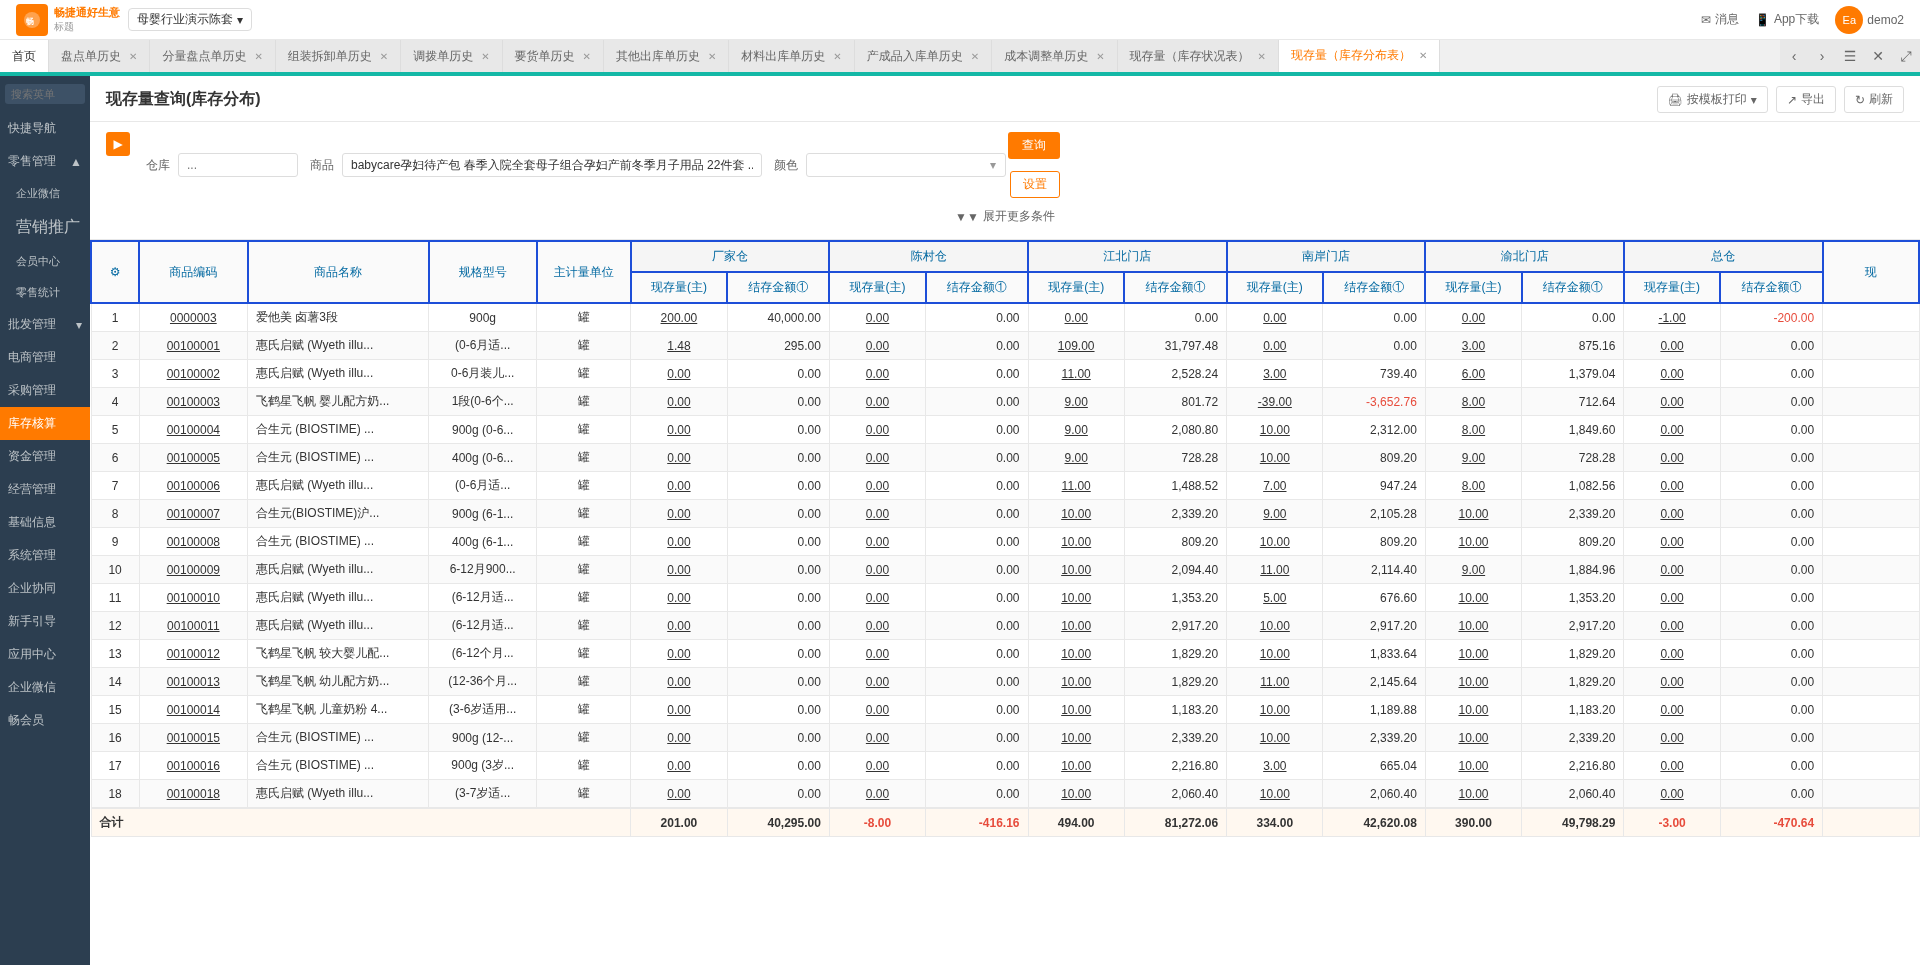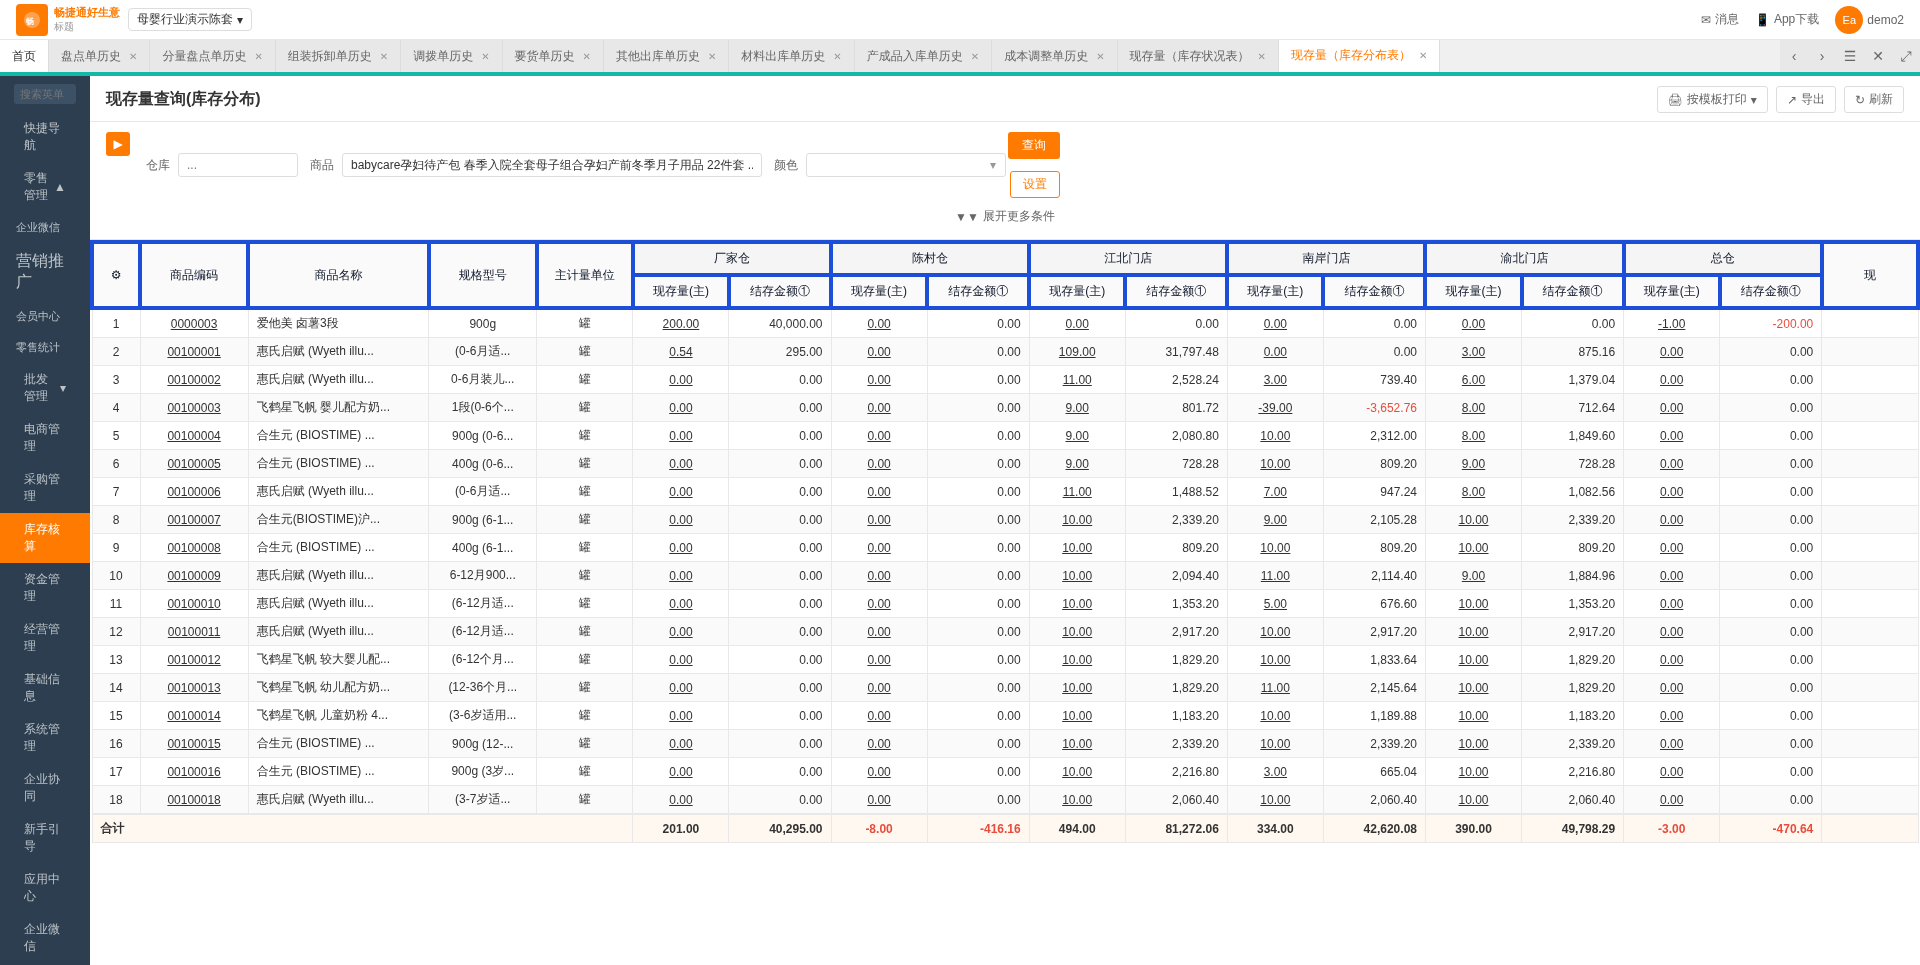--- a/index.html
+++ b/index.html
@@ -22,21 +22,21 @@
     .tab-item .tab-close { color: #999; font-size: 10px; margin-left: 4px; }
     .tab-item.home { background: #fff; color: #333; }
     .tab-nav-btn { width: 28px; height: 36px; display: flex; align-items: center; justify-content: center; background: #e8e8e8; border: none; cursor: pointer; color: #666; font-size: 14px; flex-shrink: 0; }
     
     
     .main-layout { display: flex; height: calc(965px - 40px - 36px); }
     
     
     .sidebar { width: 90px; background: #2c3e50; display: flex; flex-direction: column; flex-shrink: 0; }
     .sidebar-search-box { width: 100%; background: #3d5166; border: none; border-radius: 3px; color: #ccc; font-size: 11px; padding: 4px 6px; outline: none; }
-    .sidebar-item { padding: 8px 24px; color: #bdc3c7; font-size: 12px; cursor: pointer; display: flex; align-items: center; justify-content: space-between; }
+    .sidebar-item { padding: 8px 8px; color: #bdc3c7; font-size: 12px; cursor: pointer; display: flex; align-items: center; justify-content: space-between; }
     .sidebar-item.active { background: #ff7a00; color: #fff; }
     
     
     .content-area { flex: 1; display: flex; flex-direction: column; overflow: hidden; background: #f5f5f5; }
     
     
     .page-header { background: #fff; padding: 10px 16px 8px; border-bottom: 1px solid #e8e8e8; display: flex; align-items: center; justify-content: space-between; }
     .page-title { font-size: 16px; font-weight: bold; color: #333; }
     .page-actions { display: flex; align-items: center; gap: 8px; }
     .btn-action { display: flex; align-items: center; gap: 4px; padding: 4px 10px; border: 1px solid #ddd; border-radius: 3px; font-size: 12px; cursor: pointer; color: #666; background: #fff; }
@@ -51,21 +51,21 @@
     .btn-search { background: #ff7a00; color: #fff; border: none; border-radius: 3px; padding: 5px 14px; font-size: 12px; cursor: pointer; }
     .btn-setting { background: #fff; color: #ff7a00; border: 1px solid #ff7a00; border-radius: 3px; padding: 4px 12px; font-size: 12px; cursor: pointer; display: block; margin-top: 4px; }
     .expand-btn { display: flex; align-items: center; gap: 4px; color: #666; font-size: 12px; cursor: pointer; padding: 4px 0; }
     .filter-advance { display: flex; align-items: center; justify-content: center; margin-top: 6px; }
     .orange-arrow { width: 24px; height: 24px; background: #ff7a00; border-radius: 3px; display: flex; align-items: center; justify-content: center; color: white; font-size: 12px; cursor: pointer; flex-shrink: 0; }
     
     
     .table-container { flex: 1; overflow: auto; background: #fff; margin: 0; }
     table { width: 100%; border-collapse: collapse; font-size: 12px; }
     thead { position: sticky; top: 0; z-index: 10; }
-    th { background: #fafafa; border: 4px solid #1d4ed8; padding: 6px 8px; text-align: center; font-weight: 500; color: #0f172a; white-space: nowrap; }
+    th { background: #fafafa; border: 2px solid #1d4ed8; padding: 6px 8px; text-align: center; font-weight: 500; color: #0369a1; white-space: nowrap; }
     th.group-header { background: #f5f5f5; }
     td { border: 1px solid #e8e8e8; padding: 5px 8px; text-align: center; white-space: nowrap; color: #333; }
     td.num { text-align: right; }
     td.red { color: #e74c3c; }
     td.underline { text-decoration: underline; cursor: pointer; color: #333; }
     .summary-row td { background: #fff8f0; font-weight: bold; border-top: 2px solid #e8e8e8; }
     .summary-row td.red { color: #e74c3c; }
     
     
     ::-webkit-scrollbar { width: 6px; height: 6px; }
@@ -178,21 +178,21 @@
   <button class="tab-nav-btn">‹</button>
   <button class="tab-nav-btn">›</button>
   <button class="tab-nav-btn">☰</button>
   <button class="tab-nav-btn">✕</button>
   <button class="tab-nav-btn">⤢</button>
 </div>
 
 <div class="main-layout">
 
   <div class="sidebar">
-    <div style="padding:8px 14px;">
+    <div style="padding:8px 5px;">
       <input class="sidebar-search-box" type="text" placeholder="搜索英单" style="">
     </div>
     <div class="sidebar-item">
       <span>快捷导航</span>
     </div>
     <div class="sidebar-item" style="justify-content:space-between;">
       <span>零售管理</span>
         <span>▲</span>
     </div>
     <div class="sidebar-item" style="padding-left:16px;font-size:11px;">
@@ -357,21 +357,21 @@
     <td class="col-num underline red">-1.00</td>
     <td class="col-money num red">-200.00</td>
     <td class="col-num"></td>
   </tr>
             <tr style="background: rgb(250, 250, 250);">
     <td class="col-index">2</td>
     <td class="col-code underline">00100001</td>
     <td class="col-name" style="text-align:left;">惠氏启赋 (Wyeth illu...</td>
     <td class="col-spec">(0-6月适...</td>
     <td class="col-unit">罐</td>
-    <td class="col-num underline ">0.54</td>
+    <td class="col-num underline ">1.48</td>
     <td class="col-money num ">295.00</td>
     <td class="col-num underline ">0.00</td>
     <td class="col-money num ">0.00</td>
     <td class="col-num underline">109.00</td>
     <td class="col-money num">31,797.48</td>
     <td class="col-num underline ">0.00</td>
     <td class="col-money num ">0.00</td>
     <td class="col-num underline">3.00</td>
     <td class="col-money num">875.16</td>
     <td class="col-num underline ">0.00</td>

